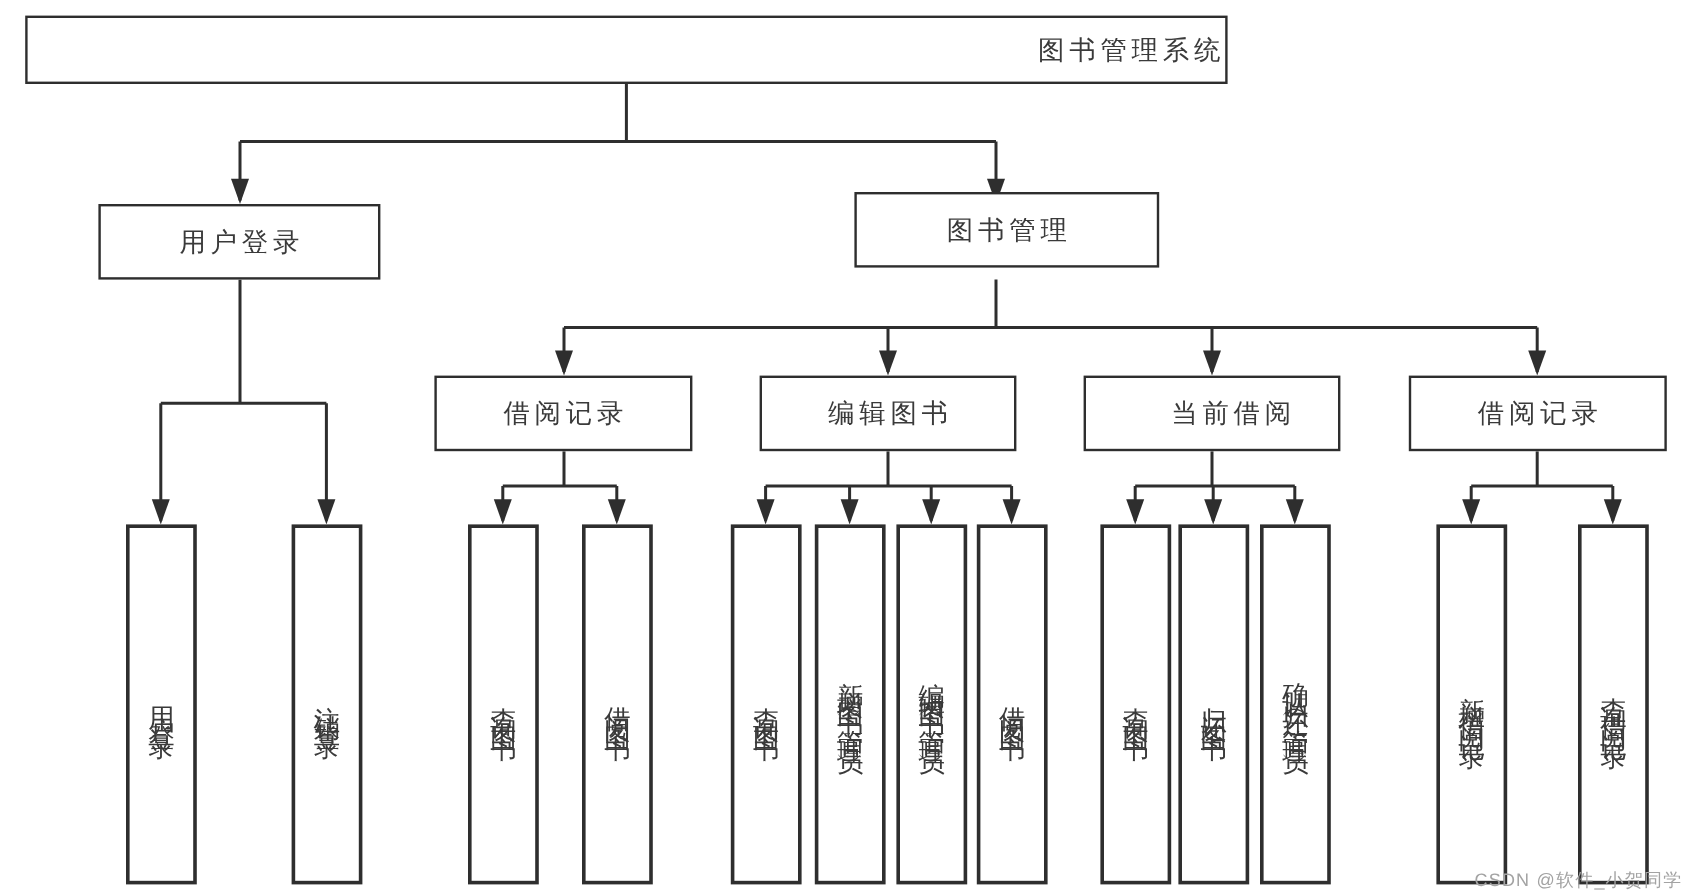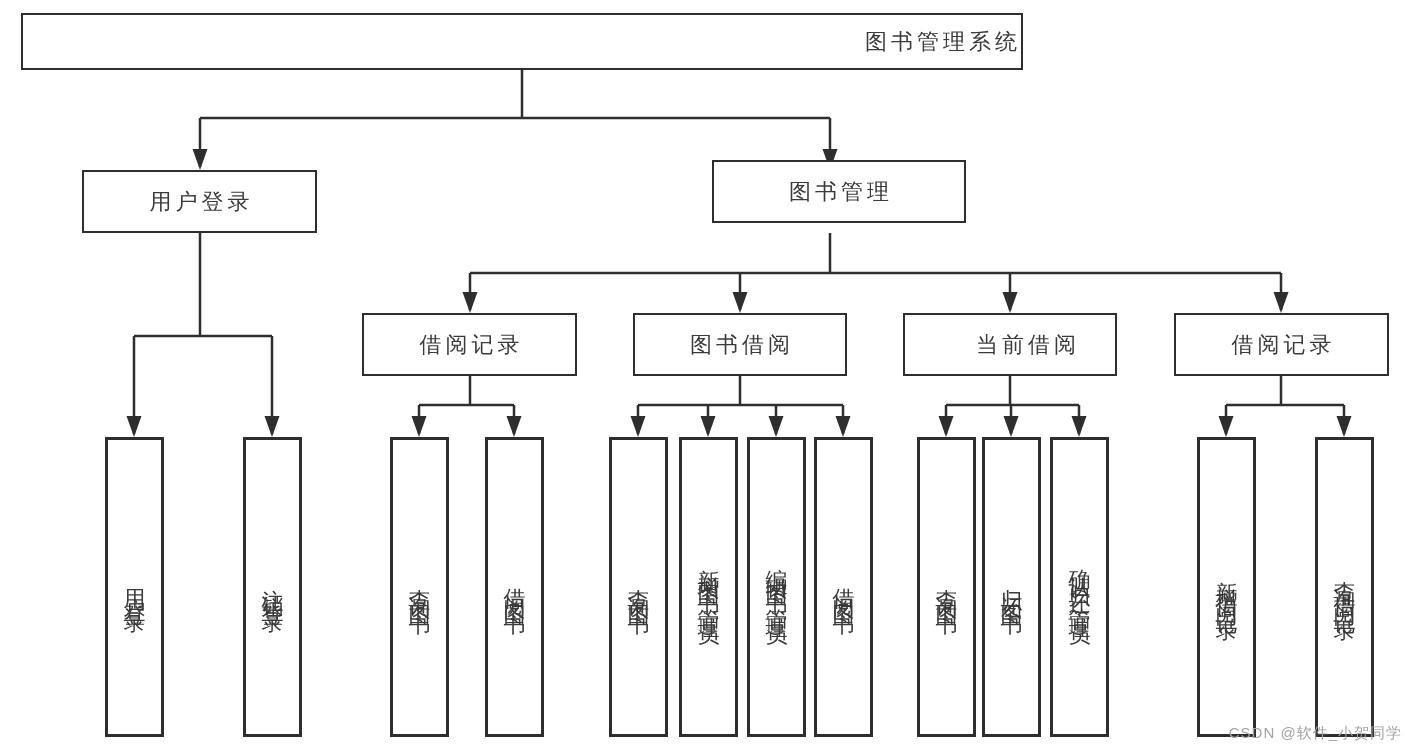--- a/index.html
+++ b/index.html
@@ -74,21 +74,21 @@
     <span class="lbl">用户登录</span>
   </div>
   <div class="node" style="left:712px;top:160px;width:254px;height:63px;">
     <span class="lbl">图书管理</span>
   </div>
 
   <div class="node" style="left:362px;top:313px;width:215px;height:63px;">
     <span class="lbl">借阅记录</span>
   </div>
   <div class="node" style="left:633px;top:313px;width:214px;height:63px;">
-    <span class="lbl">图书借阅</span>
+    <span class="lbl">编辑图书</span>
   </div>
   <div class="node" style="left:903px;top:313px;width:214px;height:63px;padding-left:32px;">
     <span class="lbl">当前借阅</span>
   </div>
   <div class="node" style="left:1174px;top:313px;width:215px;height:63px;">
     <span class="lbl">借阅记录</span>
   </div>
 
   <div class="node leaf" style="left:105px;top:437px;width:59px;height:300px;">
     <span class="lbl">用户登录</span>

